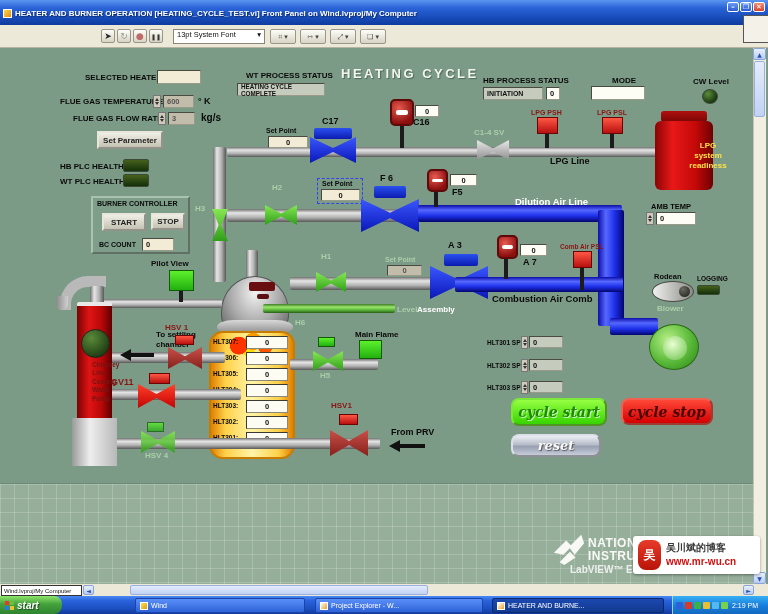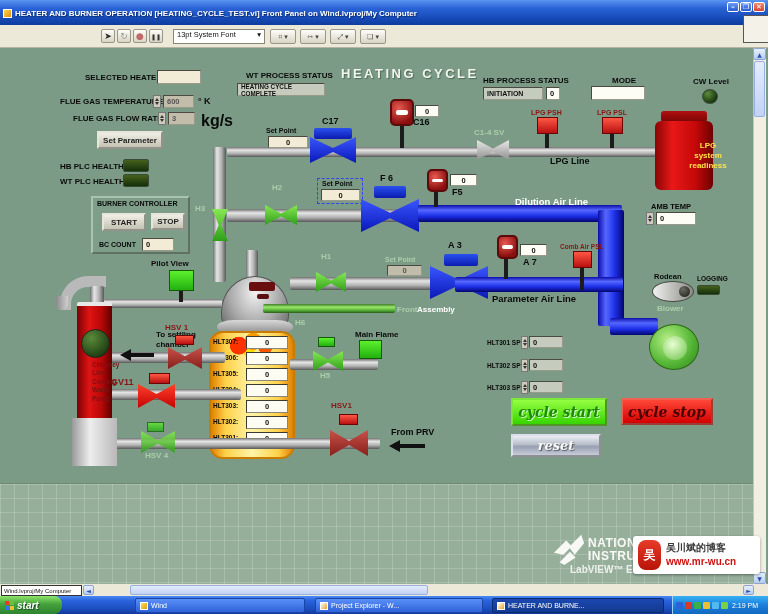--- a/index.html
+++ b/index.html
@@ -98,21 +98,21 @@
     border:2px solid #c87c00;border-radius:14px;}
   .flame-fx{position:absolute;background:
     radial-gradient(circle at 28% 45%,#ff3300 0 19%,transparent 20%),
     radial-gradient(circle at 52% 30%,#ff9900 0 23%,transparent 24%),
     radial-gradient(circle at 44% 62%,#ffdd00 0 16%,transparent 17%),
     radial-gradient(circle at 72% 50%,#ff5500 0 15%,transparent 16%),
     radial-gradient(circle at 85% 35%,#cc1100 0 11%,transparent 12%);}
   .hlt-box{position:absolute;width:42px;height:13px;background:#fdfcf2;border:1px solid #8a8878;
     border-top-color:#3a3a32;border-left-color:#3a3a32;font:bold 7.5px "Liberation Sans",sans-serif;color:#111;
     display:flex;align-items:center;justify-content:center;}
-  .cycle-btn{position:absolute;font:italic bold 14px "DejaVu Serif",serif;display:flex;align-items:center;justify-content:center;}
+  .cycle-btn{position:absolute;font:italic bold 14px "DejaVu Serif",serif;display:flex;align-items:center;justify-content:center;border-radius:8px;}
   .cycle-start{background:linear-gradient(180deg,#96ff42,#36d400);border:2px outset #7ce83a;color:#1f8a00;
     text-shadow:1px 1px 0 #cfc;}
   .cycle-stop{background:linear-gradient(180deg,#ff4838,#d40000);border:2px outset #f06050;color:#4a0000;}
   .metal-btn{background:linear-gradient(180deg,#eceef4 0%,#b6bcc8 45%,#98a0b2 55%,#c6ccd8 100%);
     border:2px outset #dde0ea;color:#f8f8f8;text-shadow:1px 1px 1px #555;font-size:13px;}
   .toggle{position:absolute;border-radius:50%;background:linear-gradient(90deg,#f0f0ee,#8a8a86);
     border:1px solid #4a4a46;}
   .toggle .knob{position:absolute;right:3px;top:4px;width:11px;height:11px;border-radius:50%;
     background:radial-gradient(circle at 35% 30%,#6a6a62,#1c1c18);}
   .blower-body{position:absolute;border-radius:50%;
@@ -215,21 +215,21 @@
       </div>
     <div class="box dim" style="left:163px;top:47px;width:31px;height:13px;">600</div>
     <div class="lbl" style="left:198px;top:48px;font-size:9px;">° K</div>
 
     <div class="lbl" style="left:73px;top:66px;">FLUE GAS FLOW RATE:</div>
     <div class="spin" style="left:158px;top:64px;">
         <i class="up"></i>
         <i class="dn"></i>
       </div>
     <div class="box dim" style="left:168px;top:64px;width:27px;height:13px;">3</div>
-    <div class="lbl" style="left:201px;top:64px;font-size:16px;">kg/s</div>
+    <div class="lbl" style="left:201px;top:64px;font-size:10px;">kg/s</div>
 
     <div class="raised" style="left:97px;top:83px;width:66px;height:18px;">Set Parameter</div>
 
     <div class="lbl" style="left:60px;top:114px;">HB PLC HEALTH:</div>
     <div class="led-rect" style="left:123px;top:111px;width:26px;height:13px;"></div>
     <div class="lbl" style="left:60px;top:129px;">WT PLC HEALTH:</div>
     <div class="led-rect" style="left:123px;top:126px;width:26px;height:13px;"></div>
 
     <div class="ctrl-panel" style="left:91px;top:148px;width:99px;height:58px;"></div>
     <div class="lbl" style="left:97px;top:152px;font-size:7px;">BURNER CONTROLLER</div>
@@ -310,21 +310,21 @@
 
     <div class="pipe-h" style="left:290px;top:229px;width:145px;height:13px;"></div>
     <div class="lbl pale" style="left:321px;top:204px;">H1</div>
     <div class="bowtie v-green" style="left:316px;top:224px;width:30px;height:20px;"></div>
     <div class="lbl pale" style="left:385px;top:208px;font-size:7px;">Set Point</div>
     <div class="box dim" style="left:387px;top:217px;width:35px;height:11px;justify-content:center;">0</div>
     <div class="lbl" style="left:448px;top:192px;font-size:9px;">A 3</div>
     <div class="actuator" style="left:444px;top:206px;width:34px;height:12px;"></div>
     <div class="bowtie v-blue" style="left:430px;top:218px;width:58px;height:33px;"></div>
     <div class="bpipe-h" style="left:455px;top:229px;width:168px;height:15px;"></div>
-    <div class="lbl" style="left:492px;top:245px;font-size:9.5px;">Parameter Air Line</div>
+    <div class="lbl" style="left:492px;top:245px;font-size:9.5px;">Combustion Air Comb</div>
 
     <div class="gauge" style="left:497px;top:187px;width:21px;height:24px;">
         <div class="slot"></div>
       </div>
     <div class="stem" style="left:504px;top:211px;width:4px;height:20px;"></div>
     <div class="box white" style="left:520px;top:196px;width:27px;height:12px;justify-content:center;">0</div>
     <div class="lbl" style="left:523px;top:209px;font-size:9px;">A 7</div>
     <div class="lbl red" style="left:560px;top:195px;font-size:6.5px;">Comb Air PSL</div>
     <div class="psw" style="left:573px;top:203px;width:19px;height:17px;"></div>
     <div class="stem" style="left:580px;top:220px;width:4px;height:22px;"></div>
@@ -389,21 +389,21 @@
     <div class="hlt-box" style="left:246px;top:368px;">0</div>
     <div class="lbl tiny" style="left:213px;top:386px;">HLT301:</div>
     <div class="hlt-box" style="left:246px;top:384px;">0</div>
 
     <div class="pipe-h" style="left:94px;top:251px;width:128px;height:9px;"></div>
     <div class="lbl" style="left:151px;top:211px;">Pilot View</div>
     <div class="flame-sq" style="left:169px;top:222px;width:25px;height:21px;"></div>
     <div class="stem" style="left:179px;top:243px;width:4px;height:11px;"></div>
 
     <div class="gpipe-h" style="left:263px;top:256px;width:132px;height:9px;"></div>
-    <div class="lbl pale" style="left:397px;top:257px;">Front</div>
+    <div class="lbl pale" style="left:397px;top:257px;">Level</div>
     <div class="lbl white" style="left:417px;top:257px;">Assembly</div>
     <div class="lbl pale" style="left:295px;top:270px;">H6</div>
 
     <div class="lbl" style="left:355px;top:282px;">Main Flame</div>
     <div class="flame-sq" style="left:359px;top:292px;width:23px;height:19px;"></div>
     <div class="stem" style="left:367px;top:311px;width:4px;height:9px;"></div>
     <div class="pipe-h" style="left:290px;top:311px;width:88px;height:11px;"></div>
     <div class="flame-sq" style="left:318px;top:289px;width:17px;height:10px;"></div>
     <div class="bowtie v-green" style="left:313px;top:303px;width:30px;height:20px;"></div>
     <div class="lbl pale" style="left:320px;top:323px;">H5</div>

